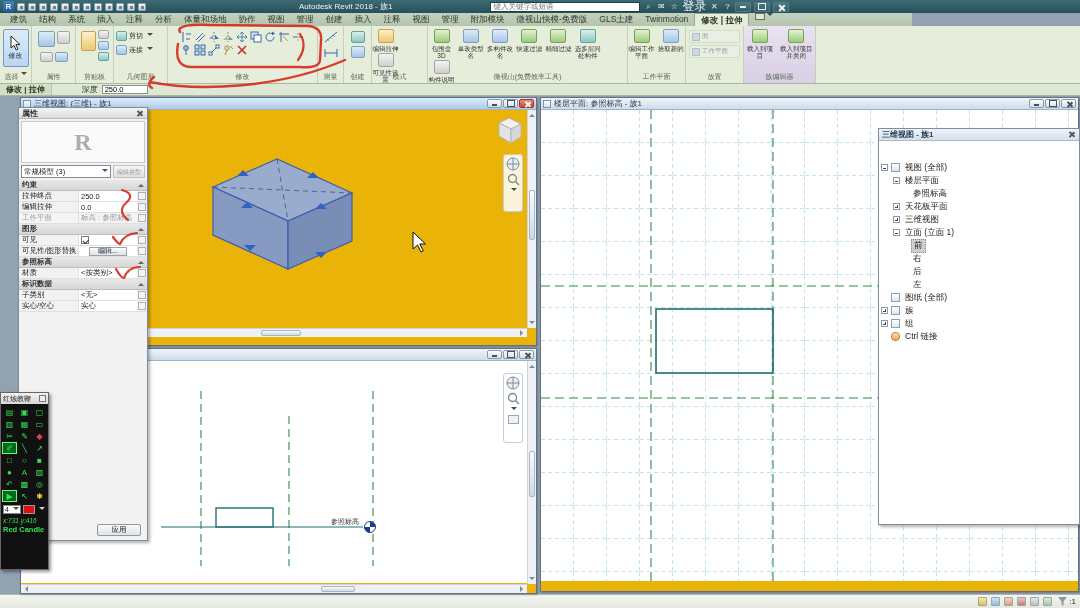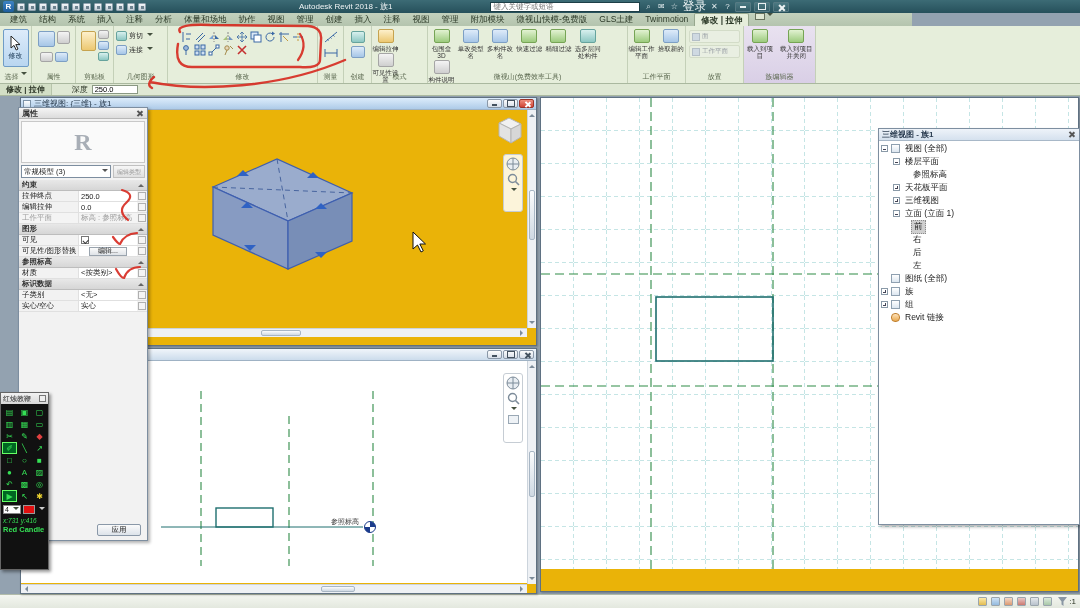--- a/index.html
+++ b/index.html
@@ -449,25 +449,34 @@
   </div>
 
   <svg class="abs annosvg" style="left:140px;top:20px" width="230" height="74" viewBox="0 0 230 74">
     <path d="M40,12 C36,6 50,4 70,5 L168,6 C178,7 182,12 181,20 L180,40 C180,46 172,48 160,47 L52,47 C40,47 35,40 38,24" fill="none" stroke="#d6281e" stroke-width="2.4" stroke-linecap="round" opacity=".9"></path>
     <path d="M160,14 q8,12 -2,26" fill="none" stroke="#d6281e" stroke-width="2.2" stroke-linecap="round" opacity=".9"></path>
     <path d="M14,57 C8,62 8,66 12,68 M10,62 C60,72 140,68 205,40" fill="none" stroke="#d6281e" stroke-width="2.4" stroke-linecap="round" opacity=".9"></path>
   </svg>
 
   <div class="optionsbar abs">
     <span class="ob-context">修改 | 拉伸</span>
-    <span style="margin-left:16px">深度</span>
+    <span style="margin-left:26px">深度</span>
     <input class="ob-input" value="250.0" style="">
   </div>
 
   <div class="win" style="left:540px;top:97px;width:539px;height:495px">
+    <div class="wtitle">
+      <span class="wicon"></span>
+      <span>楼层平面: 参照标高 - 族1</span>
+      <span class="wbtns">
+        <span class="wb wb-min"></span>
+        <span class="wb wb-max"></span>
+        <span class="wb wb-close"></span>
+      </span>
+    </div>
     <svg width="537" height="471" viewBox="0 0 537 471" style="display:block">
       <defs>
         <pattern id="grid" width="33" height="33" patternUnits="userSpaceOnUse">
           <path d="M33 0V33M0 33H33" stroke="#7cc4c4" stroke-width="0.9" stroke-dasharray="4 3" fill="none"></path>
         </pattern>
       </defs>
       <rect width="537" height="471" fill="#fff"></rect>
       <rect width="537" height="471" fill="url(#grid)"></rect>
       <g stroke="#2f8b47" stroke-width="1.1" stroke-dasharray="9 5">
         <line x1="0" y1="176" x2="537" y2="176"></line>
@@ -674,21 +683,21 @@
       <path d="M94,129 q5,7 7,7 q4,-10 17,-11" fill="none" stroke="#d6281e" stroke-width="2.2" stroke-linecap="round" opacity=".9"></path>
       <path d="M97,161 q5,9 8,9 q4,-11 16,-11" fill="none" stroke="#d6281e" stroke-width="2.2" stroke-linecap="round" opacity=".9"></path>
     </svg>
   </div>
 
   <div class="browser">
     <div class="btitle">
       <span>三维视图 - 族1</span>
       <span class="px"></span>
     </div>
-    <div style="padding:1px 2px">
+    <div style="padding:20px 2px">
       <div class="trow">
           <span class="exp"></span>
           <span class="ti"></span>
           <span class="lbl">视图 (全部)</span>
         </div>
       <div class="trow" style="padding-left:12px">
           <span class="exp"></span>
           <span class="lbl">楼层平面</span>
         </div>
       <div class="trow" style="padding-left:30px">
@@ -729,21 +738,21 @@
           <span class="lbl">族</span>
         </div>
       <div class="trow">
           <span class="exp plus"></span>
           <span class="ti"></span>
           <span class="lbl">组</span>
         </div>
       <div class="trow">
           <span style="width:10px"></span>
           <span class="ti link"></span>
-          <span class="lbl">Revit 链接</span>
+          <span class="lbl">Ctrl 链接</span>
         </div>
     </div>
   </div>
 
   <div class="candle">
     <div class="ctitle">
       <span>红烛教鞭</span>
       <span class="cbox"></span>
     </div>
     <div class="cgrid">

